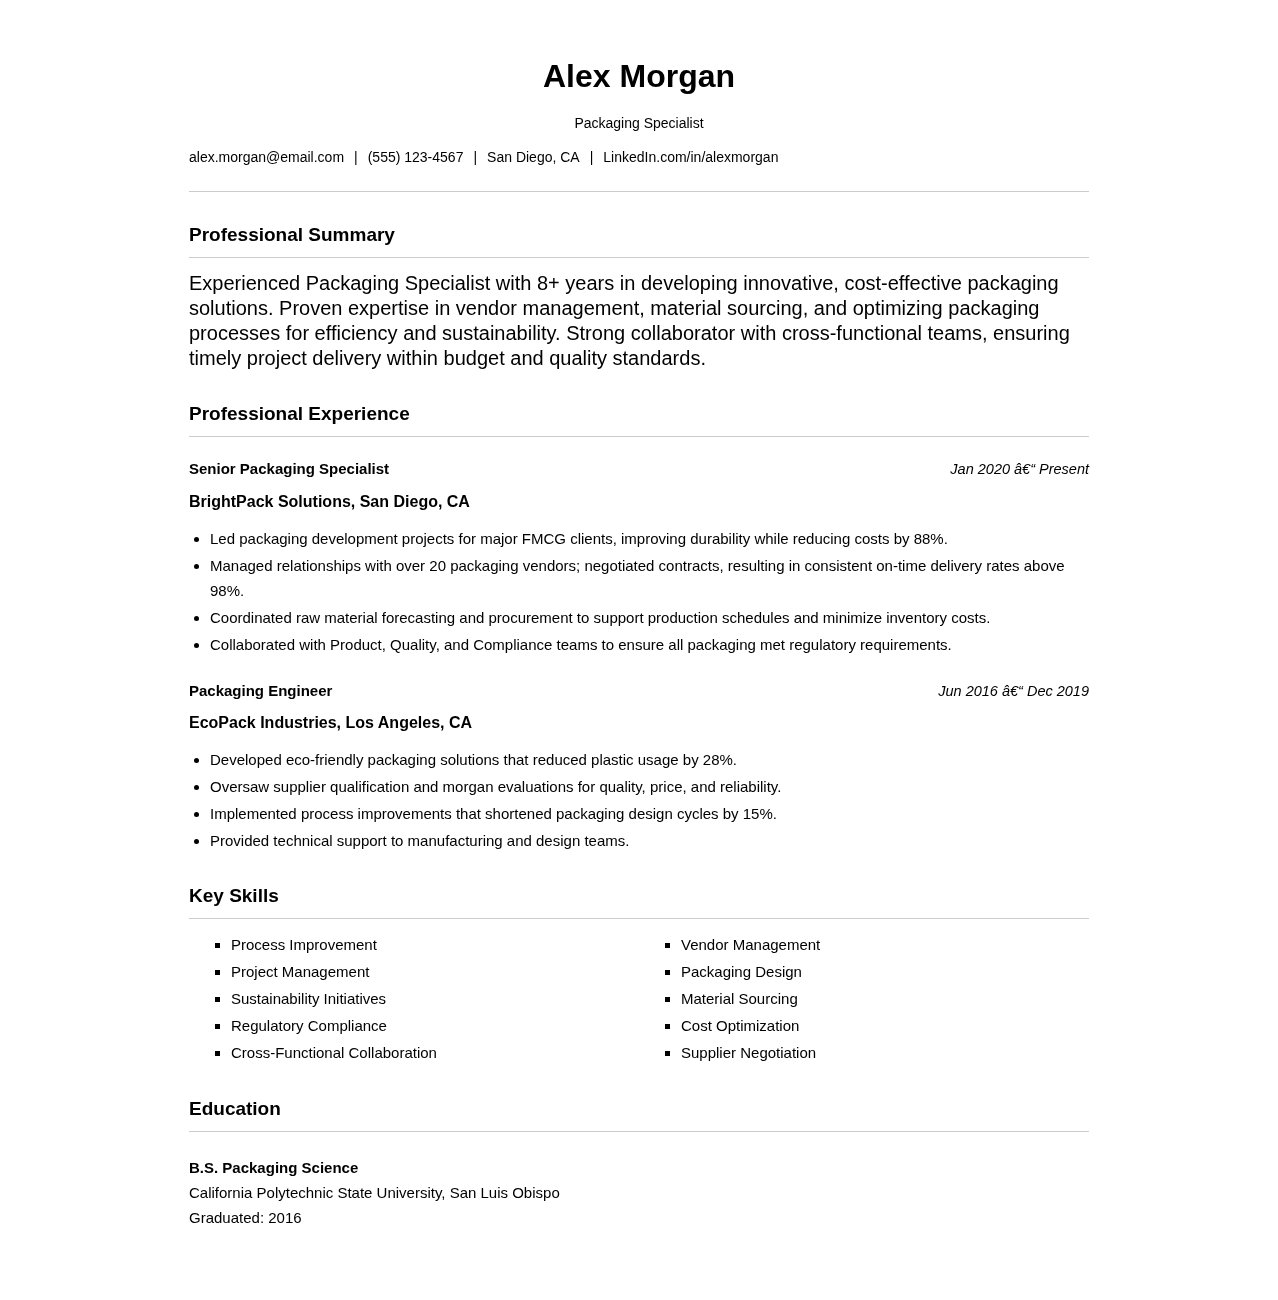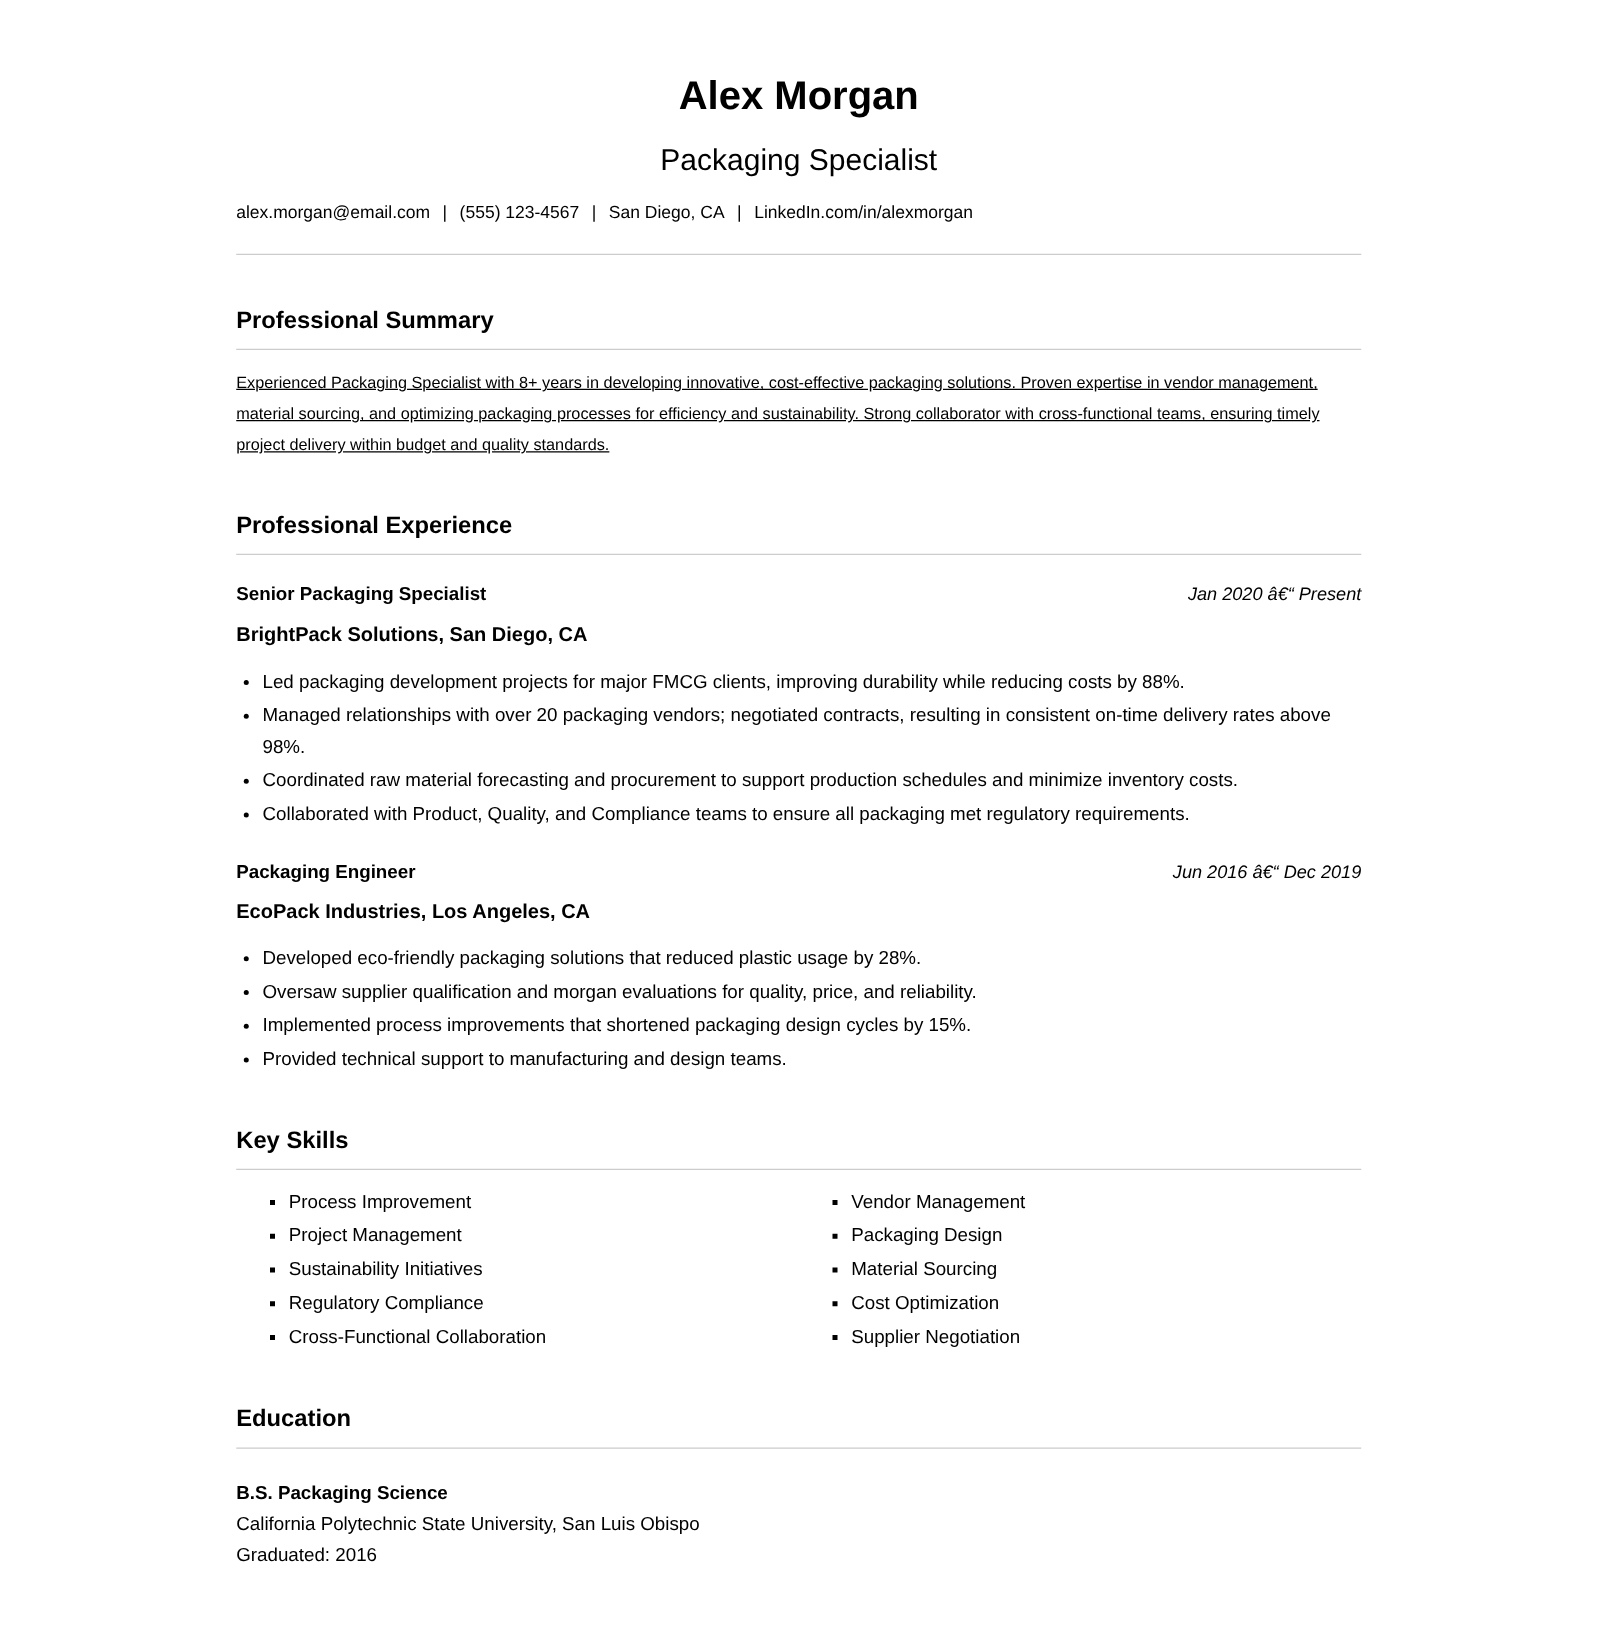--- a/index.html
+++ b/index.html
@@ -18,55 +18,54 @@
   }
   
   .name {
     font-size: 32px;
     font-weight: bold;
     text-align: center;
     margin: 0;
     line-height: 1.15;
   }
   .subtitle {
-    font-size: 24px;
+    font-size: 14px;
     text-align: center;
     margin: 20px 0 0 0;
     line-height: 1.2;
   }
   .contact {
     font-size: 14px;
     text-align: left;
     margin: 17px 0 0 0;
     line-height: 1.2;
   }
   .contact .sep {
     margin: 0 10px;
     color: #000000;
   }
   .header-rule {
     border: none;
     border-top: 1px solid #cccccc;
     margin: 26px 0 0 0;
   }
   
-  .section { margin-top: 42px; }
+  .section { margin-top: 32px; }
   .section-heading {
     font-size: 19px;
     font-weight: bold;
     margin: 0;
     padding-bottom: 10px;
     border-bottom: 1px solid #cccccc;
     line-height: 1.2;
   }
   .summary-text {
-    font-size: 13px;
+    font-size: 20px;
     line-height: 25px;
     margin: 13px 0 0 0;
-    text-decoration: underline;
   }
   
   .job { margin-top: 22px; }
   .job + .job { margin-top: 14px; }
   .job-header {
     display: flex;
     justify-content: space-between;
     align-items: baseline;
     gap: 48px;
   }

